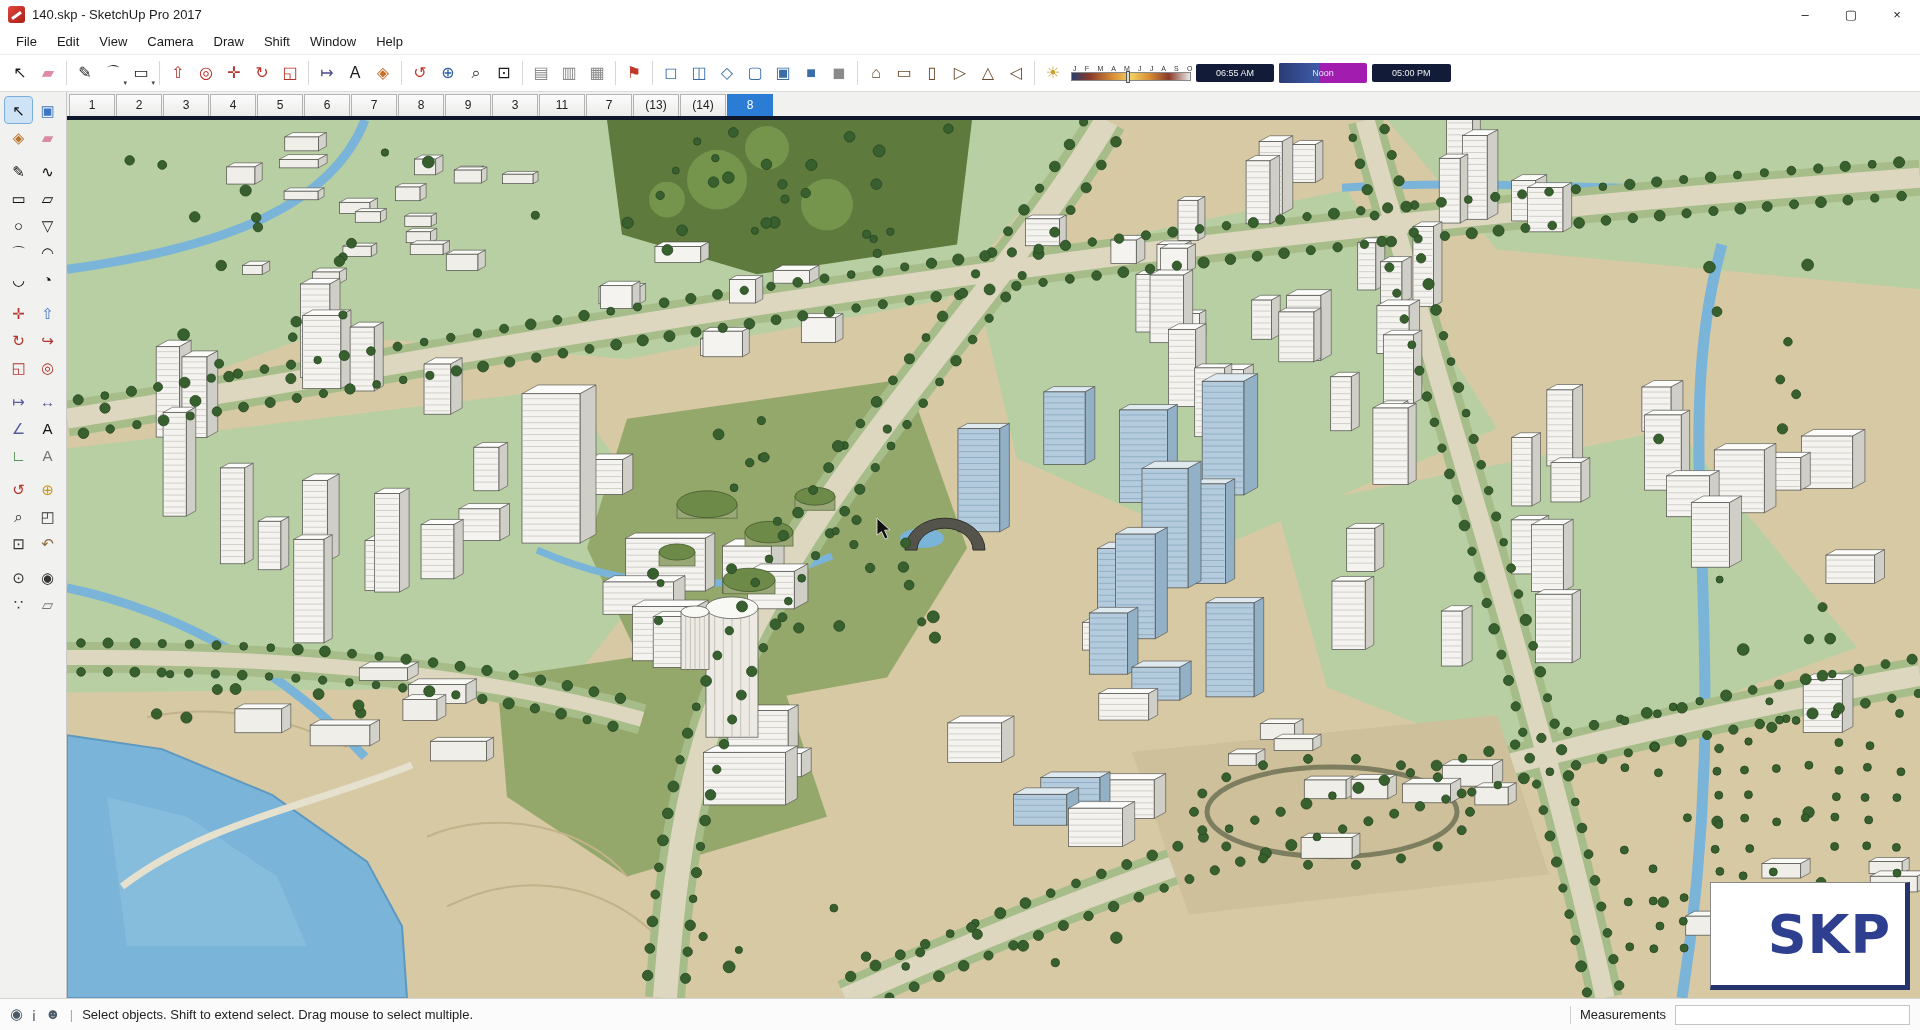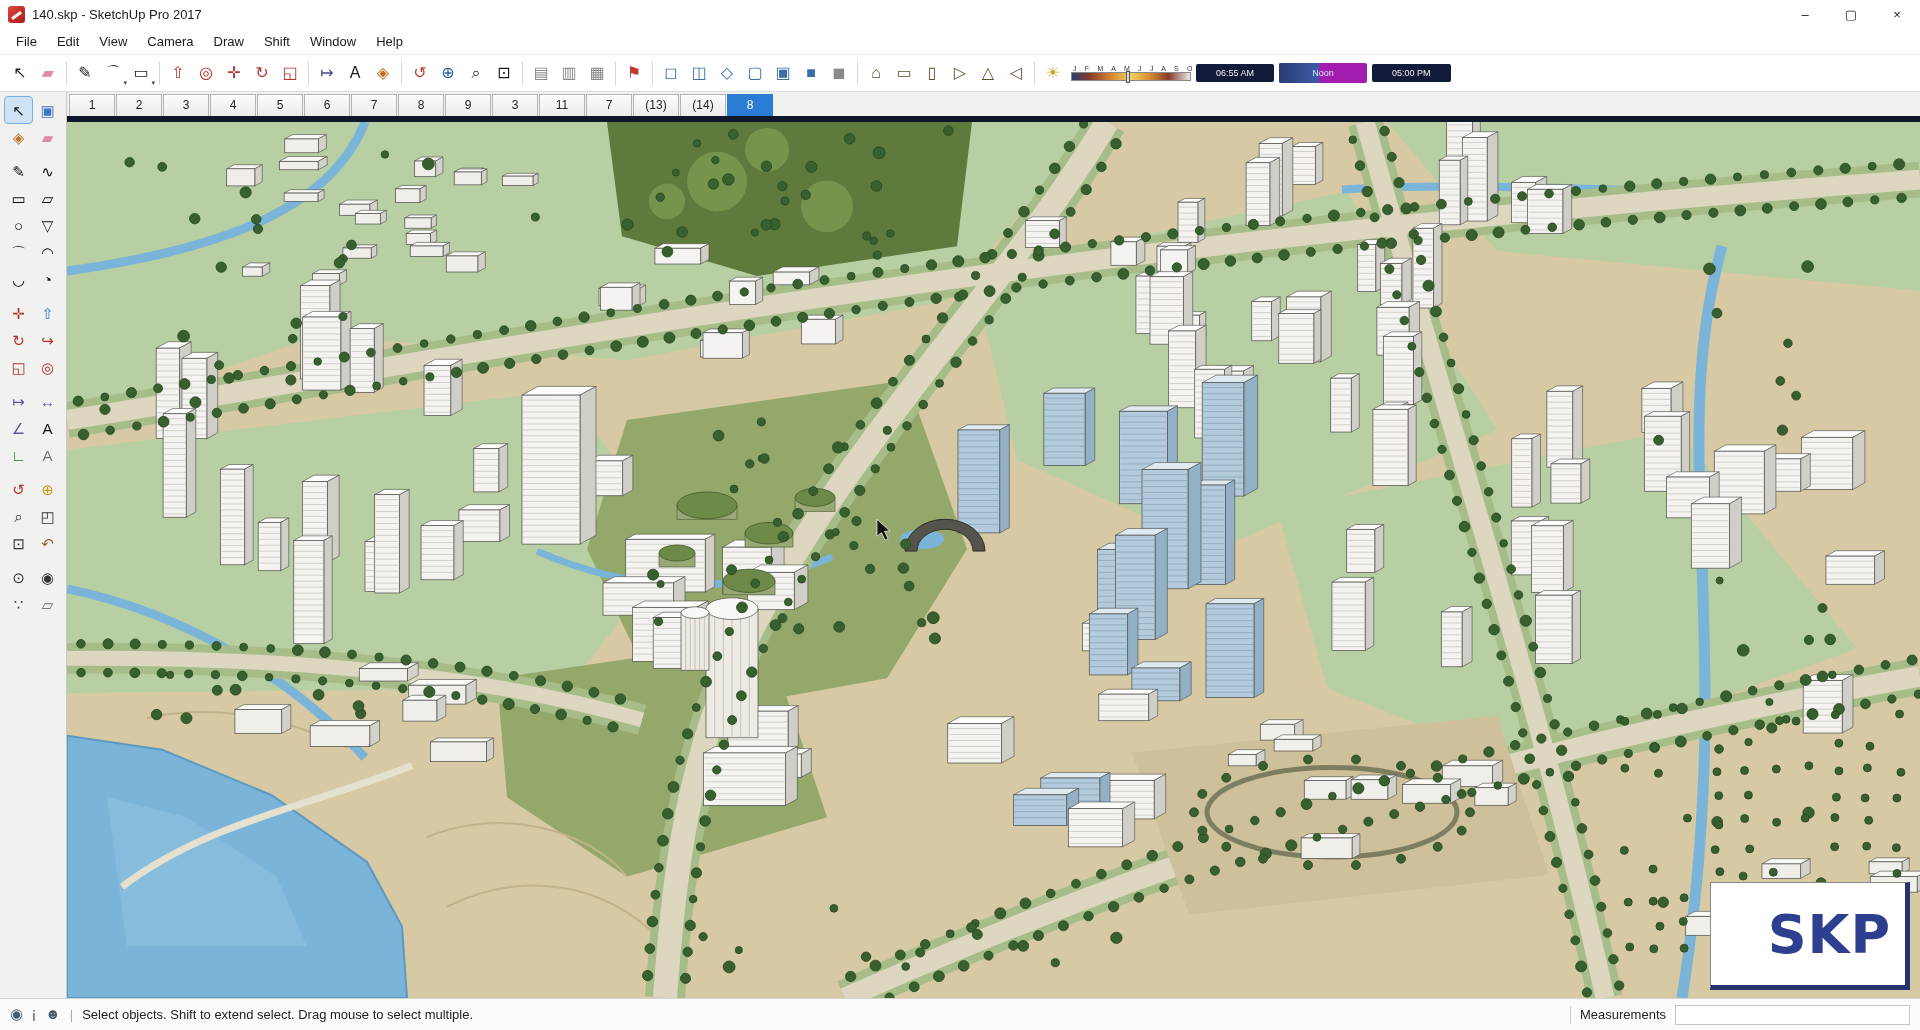--- a/index.html
+++ b/index.html
@@ -38,21 +38,21 @@
   .pal-btn{width:27px;height:26px;display:flex;align-items:center;justify-content:center;border-radius:3px;}
   .pal-btn.active{background:#cfe3f7;outline:1px solid #7aade0;}
   .pal-btn .glyph{font-size:15px;}
   .viewport-col{flex:1;display:flex;flex-direction:column;min-width:0;}
   
   .tabbar{height:24px;background:#f1f1f0;display:flex;align-items:flex-end;padding-left:2px;}
   .scene-tab{min-width:46px;text-align:center;font-size:12px;color:#222;background:linear-gradient(#fcfcfc,#ebebea);
     border:1px solid #b4b4b4;border-bottom:none;padding:3px 8px 4px;margin-right:1px;}
   .scene-tab.active{background:#2a7cd5;color:#fff;border-color:#2a7cd5;}
   
-  .viewport{flex:1;position:relative;overflow:hidden;background:#d7c9a4;border-top:6px solid #0f172a;}
+  .viewport{flex:1;position:relative;overflow:hidden;background:#d7c9a4;border-top:4px solid #0f172a;}
   .viewport svg{width:100%;height:100%;display:block;}
   .skp-badge{position:absolute;right:10px;bottom:8px;width:200px;height:108px;background:#fff;
     border:1px solid #8a8a8a;border-right:5px solid #25346d;border-bottom:5px solid #25346d;
     display:flex;align-items:center;justify-content:flex-end;padding-right:14px;}
   .skp-text{font-size:54px;font-weight:bold;color:#2e3f8f;letter-spacing:1px;font-family:"DejaVu Sans",sans-serif;}
   
   .statusbar{height:32px;display:flex;align-items:center;background:#fbfbfb;border-top:1px solid #d4d4d4;padding:0 10px;gap:9px;font-size:13px;color:#222;}
   .sb-icon{font-size:15px;color:#4a5a66;}
   .sb-sep{color:#aaa;}
   .measure-wrap{margin-left:auto;display:flex;align-items:center;gap:9px;}

